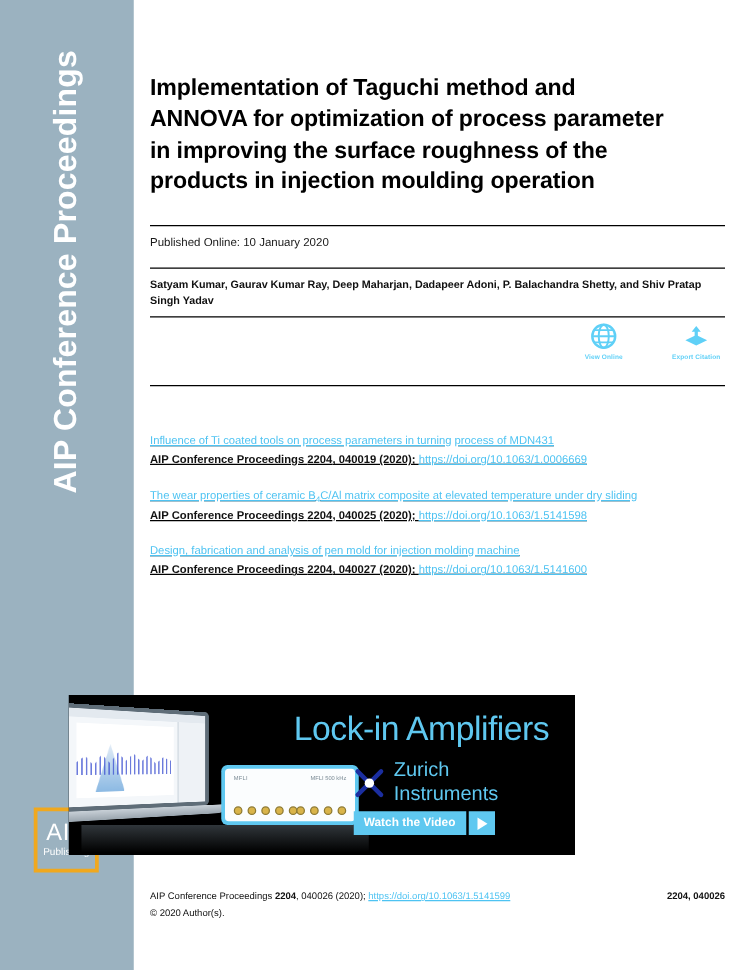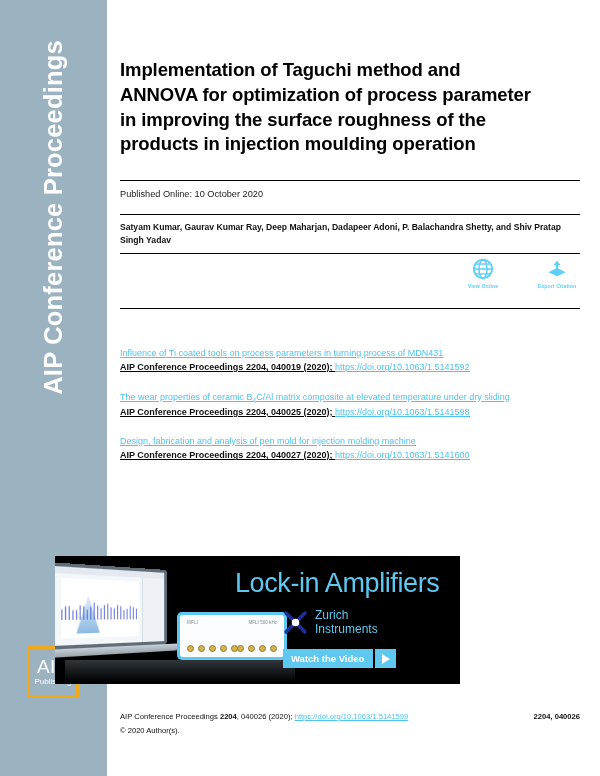--- a/index.html
+++ b/index.html
@@ -209,21 +209,21 @@
   .zi-logo {
     position: absolute;
     left: 228px;
     top: 52px;
     display: flex;
     align-items: center;
     gap: 7px;
   }
   .zi-mark { width: 25px; height: 25px; }
   .zi-name {
-    font-size: 12px;
+    font-size: 16px;
     color: #5fc8f0;
     line-height: 1.18;
     white-space: nowrap;
   }
   .watch-btn {
     position: absolute;
     left: 228px;
     top: 93px;
     display: flex;
     align-items: stretch;
@@ -365,21 +365,21 @@
   </div>
 </div>
 
 <div class="main">
 
   <h1 class="article-title">Implementation of Taguchi method and ANNOVA for optimization of process parameter in improving the surface roughness of the products in injection moulding operation</h1>
 
   <hr class="rule rule-a">
 
   <div class="cite-block">
-    <div>Published Online: 10 October 2020</div>
+    <div>Published Online: 10 January 2020</div>
   </div>
 
   <hr class="rule rule-b">
 
   <div class="authors">Satyam Kumar, Gaurav Kumar Ray, Deep Maharjan, Dadapeer Adoni, P. Balachandra Shetty, and Shiv Pratap Singh Yadav</div>
 
   <hr class="rule rule-c">
 
   <div class="actions">
     <div class="action">
@@ -402,21 +402,21 @@
   </div>
 
   <hr class="rule rule-d">
 
 
   <div class="rel-list">
 
     <div class="rel-item">
       <a class="rel-title" href="#">Influence of Ti coated tools on process parameters in turning process of MDN431</a>
       <div class="rel-cite">
-        <span>AIP Conference Proceedings </span><span>2204</span><span>, 040019 (2020); </span><a class="link" href="#">https://doi.org/10.1063/1.5141592</a>
+        <span>AIP Conference Proceedings </span><span>2204</span><span>, 040019 (2020); </span><a class="link" href="#">https://doi.org/10.1063/1.0006669</a>
       </div>
     </div>
 
     <div class="rel-item">
       <a class="rel-title" href="#"><span>The wear properties of ceramic B</span><sub>4</sub><span>C/Al matrix composite at elevated temperature under dry sliding</span></a>
       <div class="rel-cite">
         <span>AIP Conference Proceedings </span><span>2204</span><span>, 040025 (2020); </span><a class="link" href="#">https://doi.org/10.1063/1.5141598</a>
       </div>
     </div>
 

